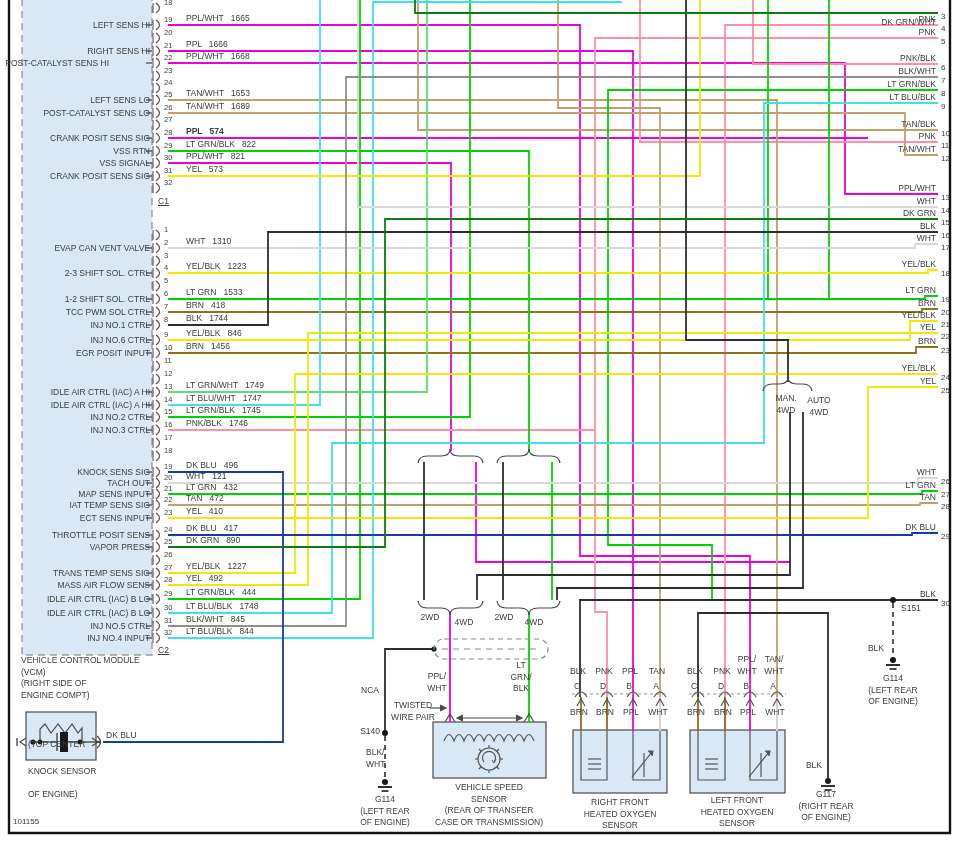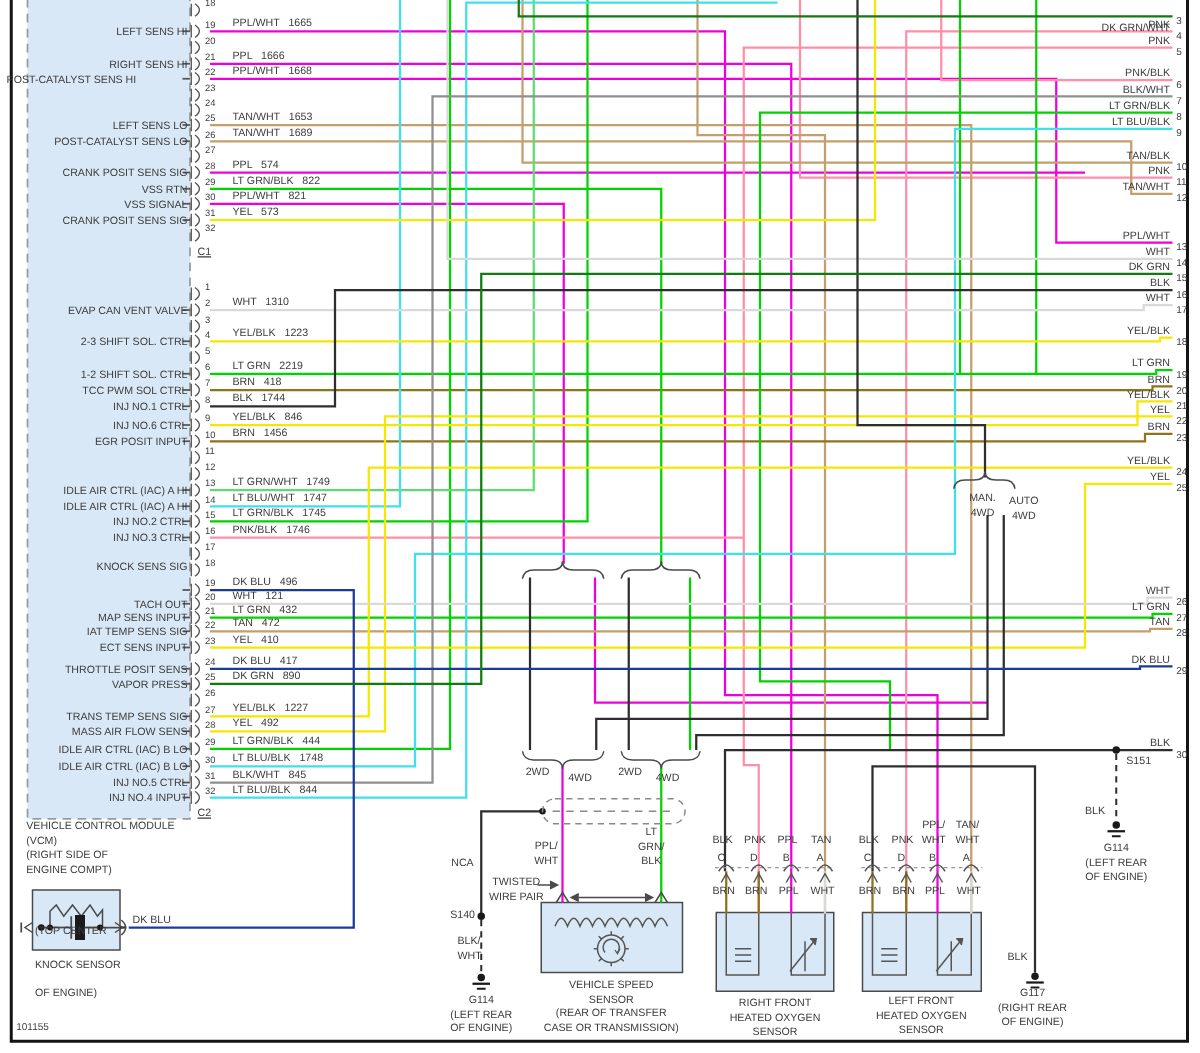--- a/index.html
+++ b/index.html
@@ -390,21 +390,21 @@
       <div class="lbl pinnum" style="left: 164px; top: 78px;">24</div>
       <div class="lbl pinnum" style="left: 164px; top: 90px;">25</div>
       <div class="lbl" style="right: 810px; top: 95px;">LEFT SENS LO</div>
       <div class="lbl" style="left: 186px; top: 88px;">TAN/WHT   1653</div>
       <div class="lbl pinnum" style="left: 164px; top: 103px;">26</div>
       <div class="lbl" style="right: 810px; top: 108px;">POST-CATALYST SENS LO</div>
       <div class="lbl" style="left: 186px; top: 101px;">TAN/WHT   1689</div>
       <div class="lbl pinnum" style="left: 164px; top: 115px;">27</div>
       <div class="lbl pinnum" style="left: 164px; top: 128px;">28</div>
       <div class="lbl" style="right: 810px; top: 133px;">CRANK POSIT SENS SIG</div>
-      <div class="lbl" style="left: 186px; top: 126px;">PPL   574</div>
+      <div class="lbl" style="left: 186px; top: 126px; font-weight: bold;">PPL   574</div>
       <div class="lbl pinnum" style="left: 164px; top: 141px;">29</div>
       <div class="lbl" style="right: 810px; top: 146px;">VSS RTN</div>
       <div class="lbl" style="left: 186px; top: 139px;">LT GRN/BLK   822</div>
       <div class="lbl pinnum" style="left: 164px; top: 153px;">30</div>
       <div class="lbl" style="right: 810px; top: 158px;">VSS SIGNAL</div>
       <div class="lbl" style="left: 186px; top: 151px;">PPL/WHT   821</div>
       <div class="lbl pinnum" style="left: 164px; top: 166px;">31</div>
       <div class="lbl" style="right: 810px; top: 171px;">CRANK POSIT SENS SIG</div>
       <div class="lbl" style="left: 186px; top: 164px;">YEL   573</div>
       <div class="lbl pinnum" style="left: 164px; top: 178px;">32</div>
@@ -412,21 +412,21 @@
       <div class="lbl pinnum" style="left: 164px; top: 238px;">2</div>
       <div class="lbl" style="right: 810px; top: 243px;">EVAP CAN VENT VALVE</div>
       <div class="lbl" style="left: 186px; top: 236px;">WHT   1310</div>
       <div class="lbl pinnum" style="left: 164px; top: 251px;">3</div>
       <div class="lbl pinnum" style="left: 164px; top: 263px;">4</div>
       <div class="lbl" style="right: 810px; top: 268px;">2-3 SHIFT SOL. CTRL</div>
       <div class="lbl" style="left: 186px; top: 261px;">YEL/BLK   1223</div>
       <div class="lbl pinnum" style="left: 164px; top: 276px;">5</div>
       <div class="lbl pinnum" style="left: 164px; top: 289px;">6</div>
       <div class="lbl" style="right: 810px; top: 294px;">1-2 SHIFT SOL. CTRL</div>
-      <div class="lbl" style="left: 186px; top: 287px;">LT GRN   2219</div>
+      <div class="lbl" style="left: 186px; top: 287px;">LT GRN   1533</div>
       <div class="lbl pinnum" style="left: 164px; top: 302px;">7</div>
       <div class="lbl" style="right: 810px; top: 307px;">TCC PWM SOL CTRL</div>
       <div class="lbl" style="left: 186px; top: 300px;">BRN   418</div>
       <div class="lbl pinnum" style="left: 164px; top: 315px;">8</div>
       <div class="lbl" style="right: 810px; top: 320px;">INJ NO.1 CTRL</div>
       <div class="lbl" style="left: 186px; top: 313px;">BLK   1744</div>
       <div class="lbl pinnum" style="left: 164px; top: 330px;">9</div>
       <div class="lbl" style="right: 810px; top: 335px;">INJ NO.6 CTRL</div>
       <div class="lbl" style="left: 186px; top: 328px;">YEL/BLK   846</div>
       <div class="lbl pinnum" style="left: 164px; top: 343px;">10</div>
@@ -442,21 +442,21 @@
       <div class="lbl" style="left: 186px; top: 393px;">LT BLU/WHT   1747</div>
       <div class="lbl pinnum" style="left: 164px; top: 407px;">15</div>
       <div class="lbl" style="right: 810px; top: 412px;">INJ NO.2 CTRL</div>
       <div class="lbl" style="left: 186px; top: 405px;">LT GRN/BLK   1745</div>
       <div class="lbl pinnum" style="left: 164px; top: 420px;">16</div>
       <div class="lbl" style="right: 810px; top: 425px;">INJ NO.3 CTRL</div>
       <div class="lbl" style="left: 186px; top: 418px;">PNK/BLK   1746</div>
       <div class="lbl pinnum" style="left: 164px; top: 433px;">17</div>
       <div class="lbl pinnum" style="left: 164px; top: 446px;">18</div>
       <div class="lbl pinnum" style="left: 164px; top: 462px;">19</div>
-      <div class="lbl" style="right: 810px; top: 448px;">KNOCK SENS SIG</div>
+      <div class="lbl" style="right: 810px; top: 467px;">KNOCK SENS SIG</div>
       <div class="lbl" style="left: 186px; top: 460px;">DK BLU   496</div>
       <div class="lbl pinnum" style="left: 164px; top: 473px;">20</div>
       <div class="lbl" style="right: 810px; top: 478px;">TACH OUT</div>
       <div class="lbl" style="left: 186px; top: 471px;">WHT   121</div>
       <div class="lbl pinnum" style="left: 164px; top: 484px;">21</div>
       <div class="lbl" style="right: 810px; top: 489px;">MAP SENS INPUT</div>
       <div class="lbl" style="left: 186px; top: 482px;">LT GRN   432</div>
       <div class="lbl pinnum" style="left: 164px; top: 495px;">22</div>
       <div class="lbl" style="right: 810px; top: 500px;">IAT TEMP SENS SIG</div>
       <div class="lbl" style="left: 186px; top: 493px;">TAN   472</div>

